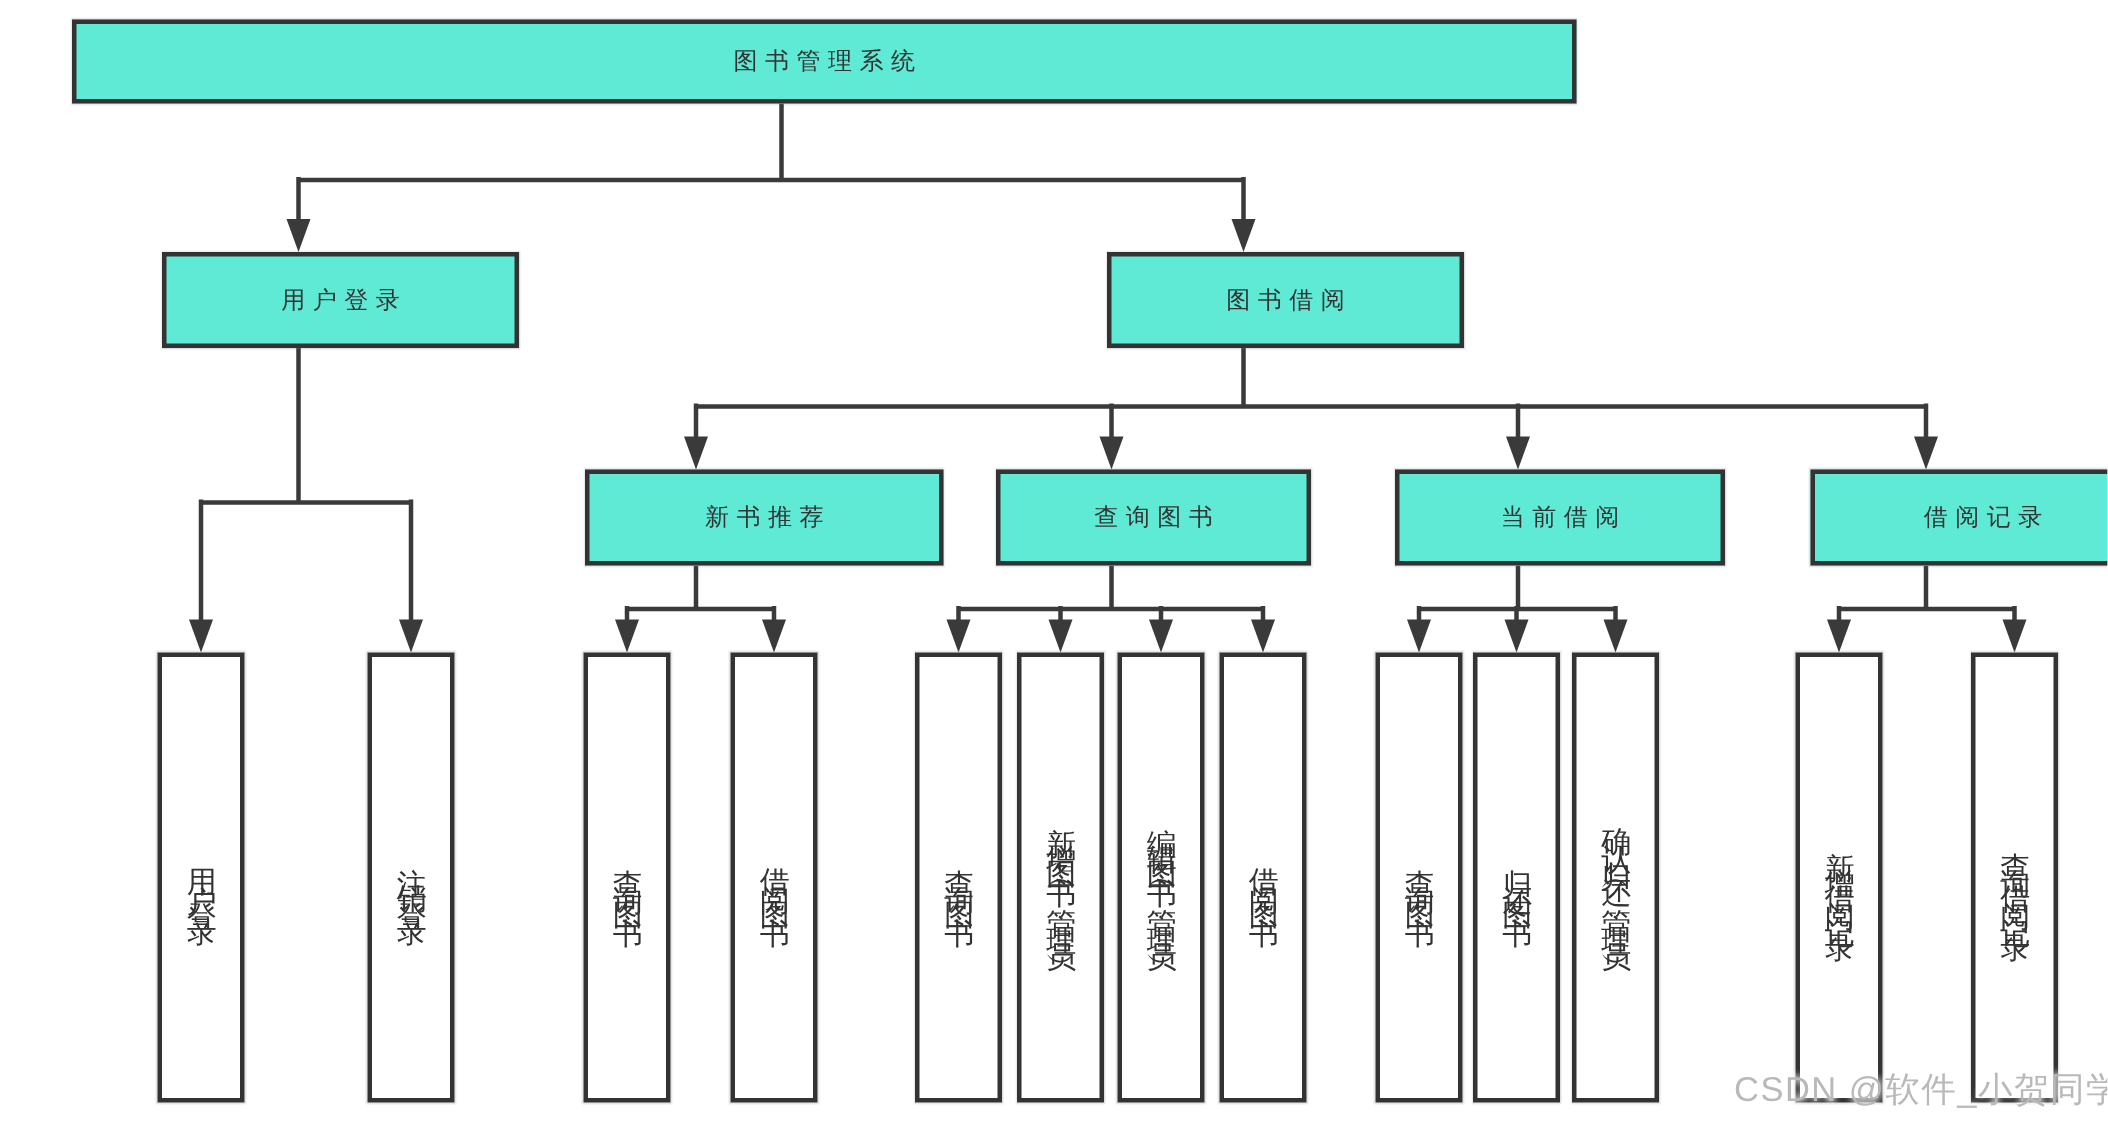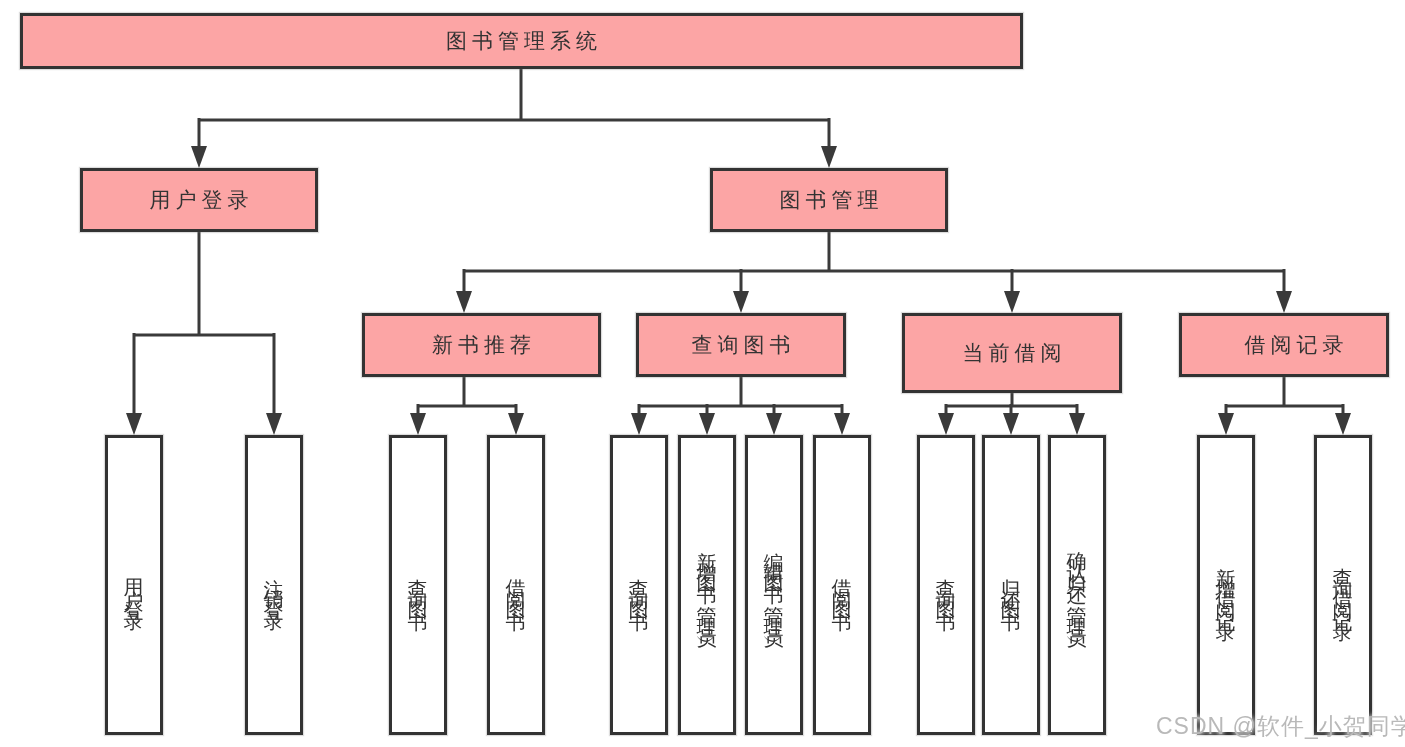--- a/index.html
+++ b/index.html
@@ -19,29 +19,30 @@
   #connectors {
     position: absolute;
     left: 0; top: 0;
     width: 1405px; height: 747px;
     pointer-events: none;
   }
   .node {
     position: absolute;
     box-sizing: border-box;
     border: 3px solid #333333;
-    background: #fca5a5;
+    background: #5eead4;
     display: flex;
     align-items: center;
     justify-content: center;
-    font-size: 21px;
+    font-size: 16px;
     letter-spacing: 5px;
     text-indent: 5px;
     color: #333333;
     box-shadow: 0 0 1px 1px rgba(120,120,120,0.25);
+    margin-left: 28px;
   }
   .leaf {
     position: absolute;
     box-sizing: border-box;
     width: 58px;
     height: 300px;
     top: 435px;
     border: 3px solid #333333;
     background: #ffffff;
     display: flex;
@@ -136,25 +137,25 @@
       <polygon points="1003,413 1019,413 1011,435"></polygon>
       <polygon points="1069,413 1085,413 1077,435"></polygon>
       <polygon points="1218,413 1234,413 1226,435"></polygon>
       <polygon points="1335,413 1351,413 1343,435"></polygon>
     </g>
   </svg>
 
   <div class="node" style="left:20px; top:13px; width:1003px; height:56px;">图书管理系统</div>
 
   <div class="node" style="left:80px; top:168px; width:238px; height:64px;">用户登录</div>
-  <div class="node" style="left:710px; top:168px; width:238px; height:64px;">图书管理</div>
+  <div class="node" style="left:710px; top:168px; width:238px; height:64px;">图书借阅</div>
 
   <div class="node" style="left:362px; top:313px; width:239px; height:64px;">新书推荐</div>
   <div class="node" style="left:636px; top:313px; width:210px; height:64px;">查询图书</div>
-  <div class="node" style="left:902px; top:313px; width:220px; height:80px;">当前借阅</div>
+  <div class="node" style="left:902px; top:313px; width:220px; height:64px;">当前借阅</div>
   <div class="node" style="left:1179px; top:313px; width:210px; height:64px;padding-left:20px;">借阅记录</div>
 
   <div class="leaf" style="left:105px;">
     <span class="vtext">用户登录</span>
   </div>
   <div class="leaf" style="left:245px;">
     <span class="vtext">注销登录</span>
   </div>
 
   <div class="leaf" style="left:389px;">

